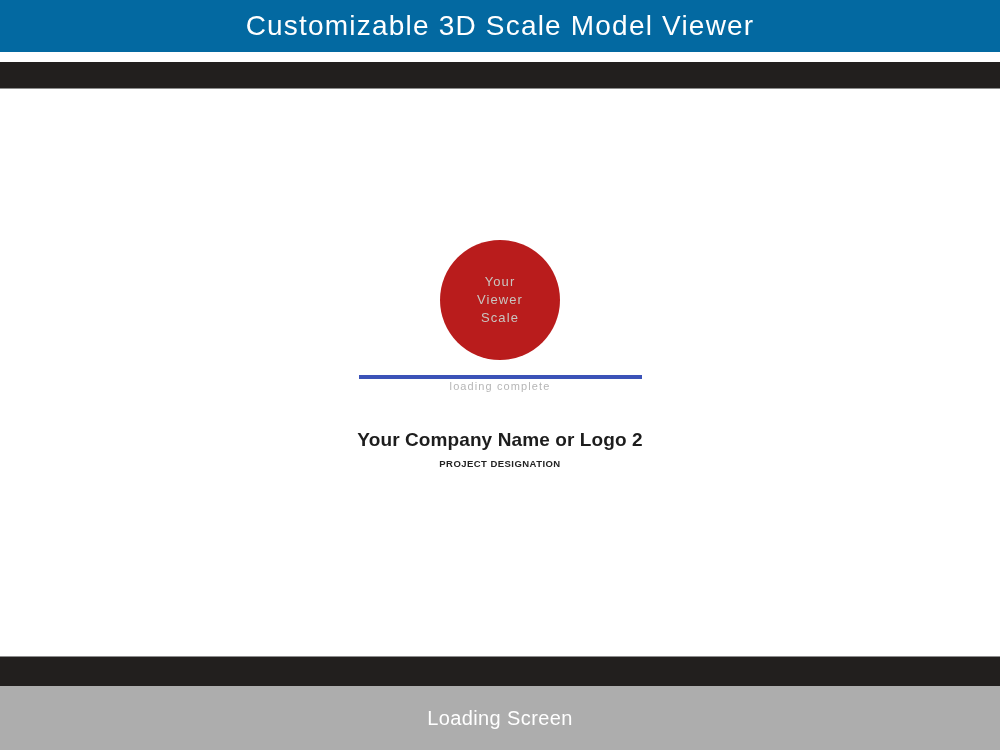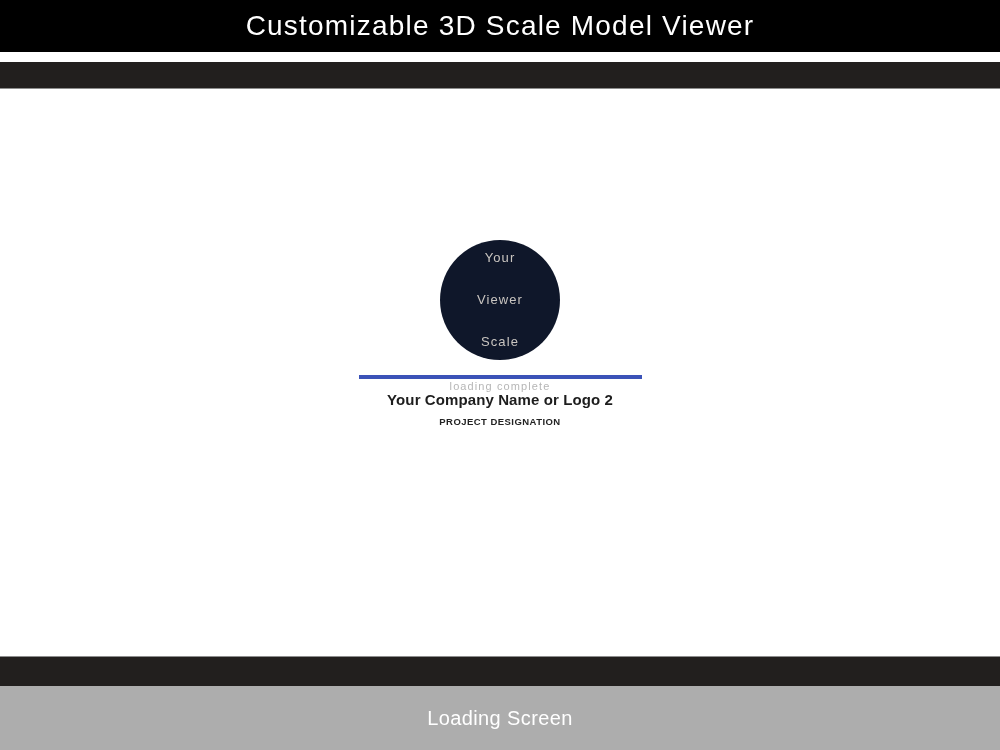--- a/index.html
+++ b/index.html
@@ -20,21 +20,21 @@
     background: #ffffff;
   }
 
   
   .title-band {
     position: absolute;
     left: 0;
     top: 0;
     width: 1000px;
     height: 52px;
-    background: #000000;
+    background: #0369a1;
     display: flex;
     align-items: center;
     justify-content: center;
   }
   .title-band-text {
     color: #ffffff;
     font-size: 28px;
     font-weight: 400;
     letter-spacing: 1.2px;
     line-height: 1;
@@ -81,26 +81,25 @@
     display: flex;
     flex-direction: column;
     align-items: center;
   }
 
   .logo-circle {
     margin-top: 150px;
     width: 120px;
     height: 120px;
     border-radius: 50%;
-    background: #0f172a;
+    background: #b91c1c;
     display: flex;
     flex-direction: column;
     align-items: center;
     justify-content: center;
-    gap: 24px;
   }
   .logo-line {
     color: #c9c5c0;
     font-size: 13px;
     letter-spacing: 1.1px;
     line-height: 18px;
     text-align: center;
     white-space: nowrap;
   }
 
@@ -124,22 +123,23 @@
   .progress-status {
     margin-top: 2px;
     color: #b6b6b6;
     font-size: 11px;
     letter-spacing: 1.1px;
     line-height: 1;
     white-space: nowrap;
   }
 
   .company-name {
+    margin-top: 38px;
     color: #1d1d1d;
-    font-size: 15px;
+    font-size: 19px;
     font-weight: 600;
     letter-spacing: 0.1px;
     line-height: 1;
     white-space: nowrap;
   }
   .project-designation {
     margin-top: 10px;
     color: #232323;
     font-size: 9.5px;
     font-weight: 600;

